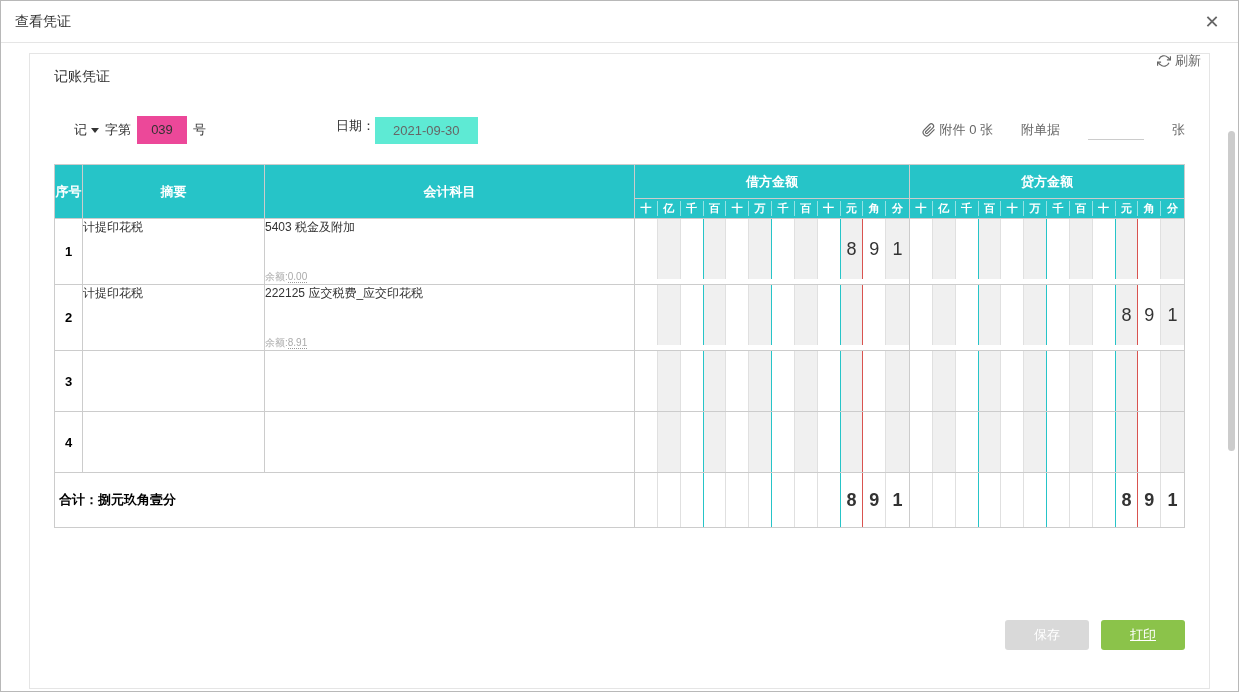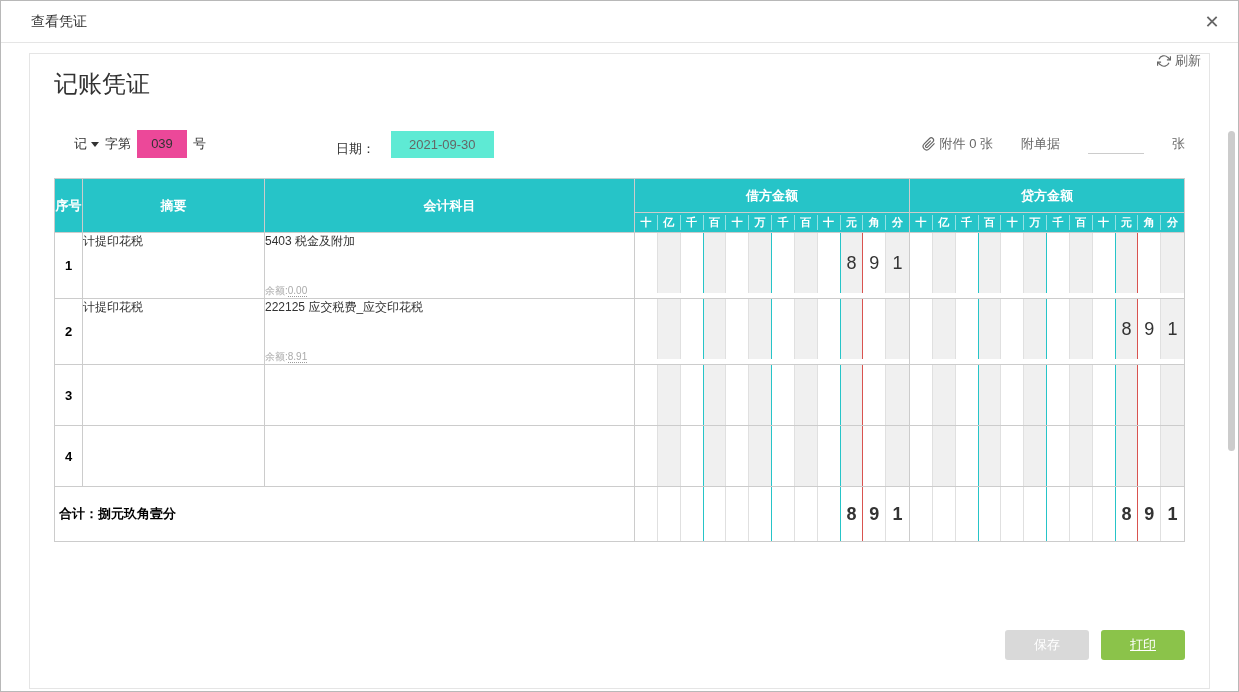--- a/index.html
+++ b/index.html
@@ -1,30 +1,30 @@
 <!DOCTYPE html>
 <html><head>
 <meta charset="utf-8">
 <style>
 * { box-sizing: border-box; margin: 0; padding: 0; font-family: "Microsoft YaHei", Arial, sans-serif; }
 body { background: #fff; width: 1239px; height: 692px; overflow: hidden; position: relative; }
 .modal { position: absolute; top: 0; left: 0; right: 0; bottom: 0; border: 1px solid #b8b8b8; background: #fff; box-shadow: 0 0 4px rgba(0,0,0,0.2); }
 .modal-header { height: 42px; border-bottom: 1px solid #e5e5e5; display: flex; align-items: center; justify-content: space-between; padding: 0 14px; }
-.modal-title { font-size: 14px; color: #333; margin-left: 16px; }
+.modal-title { font-size: 14px; color: #333; }
 .close-btn { cursor: pointer; font-size: 18px; color: #666; width: 24px; height: 24px; display: flex; align-items: center; justify-content: center; }
 .inner { position: absolute; top: 52px; left: 28px; right: 28px; bottom: 2px; border: 1px solid #e5e5e5; padding: 14px 24px 60px 24px; }
 .refresh-row { position: absolute; top: -2px; right: 8px; display: flex; align-items: center; gap: 4px; color: #666; font-size: 13px; cursor: pointer; }
 .refresh-row svg { width: 14px; height: 14px; }
-.voucher-title { font-size: 24px; color: #333; font-weight: normal; margin-bottom: 30px; }
+.voucher-title { font-size: 14px; color: #333; font-weight: normal; margin-bottom: 30px; }
 .top-row { display: flex; align-items: center; font-size: 13px; color: #333; margin-bottom: 20px; }
 .seq-group { display: flex; align-items: center; gap: 6px; margin-left: 20px; }
 .seq-select { display: flex; align-items: center; gap: 4px; cursor: pointer; }
 .triangle-down { width: 0; height: 0; border-left: 4px solid transparent; border-right: 4px solid transparent; border-top: 5px solid #333; }
 .seq-num { background: #ec4899; width: 50px; height: 28px; text-align: center; line-height: 28px; color: #333; }
-.date-group { display: flex; align-items: flex-end; gap: 16px; margin-left: 130px; }
+.date-group { display: flex; align-items: flex-start; gap: 0; margin-left: 130px; }
 .date-val { background: #5eead4; padding: 6px 18px; color: #666; }
 .attach-group { margin-left: auto; display: flex; align-items: center; gap: 28px; color: #666; }
 .attach-link { display: flex; align-items: center; gap: 4px; cursor: pointer; }
 .attach-link svg { width: 14px; height: 14px; }
 .attach-input { border-bottom: 1px solid #ccc; width: 56px; height: 20px; }
 
 .vtable { width: 100%; border: 1px solid #ccc; border-collapse: collapse; table-layout: fixed; }
 .vtable th, .vtable td { border: 1px solid #ccc; }
 .th-teal { background: #26c4c8; color: #fff; font-size: 13px; font-weight: bold; text-align: center; }
 .th-row1 { height: 34px; }
@@ -59,21 +59,21 @@
 .body-row td { height: 60px; vertical-align: top; padding: 0; }
 .body-row .idx-cell { text-align: center; vertical-align: middle; font-size: 13px; font-weight: bold; }
 .summary-cell, .acct-cell { font-size: 12px; padding: 4px 6px; color: #333; }
 .acct-balance { color: #aaa; font-size: 10px; margin-top: 34px; }
 .acct-balance span { border-bottom: 1px dotted #999; }
 
 .total-row td { height: 54px; vertical-align: middle; font-size: 13px; padding-left: 4px; font-weight: bold; }
 .total-row .amount-cell { padding: 0; }
 
 .footer { display: flex; align-items: center; font-size: 12px; color: #aaa; margin-top: 14px; gap: 70px; }
-.btn-group { position: absolute; right: 24px; bottom: 28px; display: flex; gap: 12px; }
+.btn-group { position: absolute; right: 24px; bottom: 38px; display: flex; gap: 12px; }
 .btn { width: 84px; height: 30px; border-radius: 3px; font-size: 13px; display: flex; align-items: center; justify-content: center; cursor: pointer; }
 .btn-save { background: #d9d9d9; color: #fff; }
 .btn-print { background: #8bc34a; color: #fff; text-decoration: underline; }
 
 .scrollbar-fake { position: absolute; right: 3px; top: 130px; width: 7px; height: 320px; background: #ccc; border-radius: 4px; }
 </style>
 </head>
 <body>
 
 <div class="modal">

